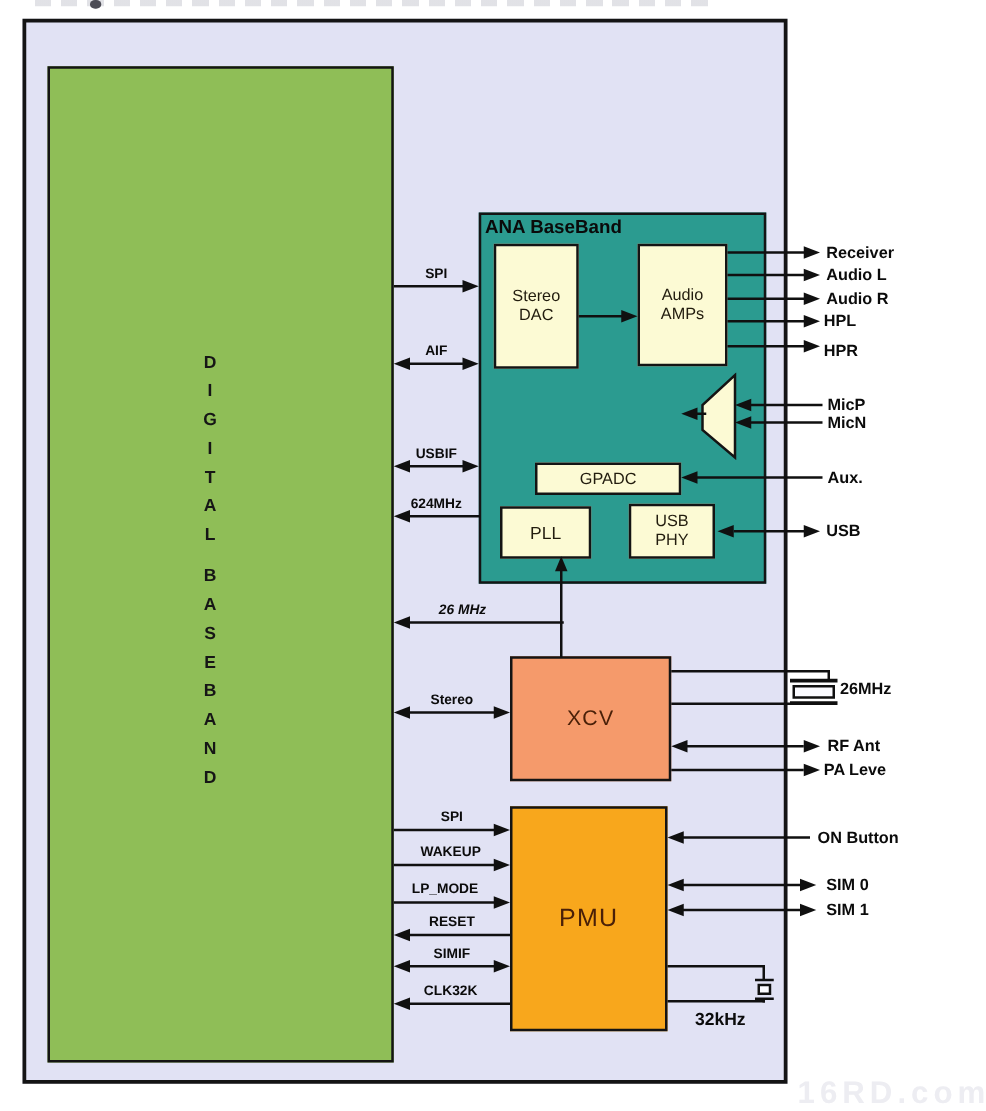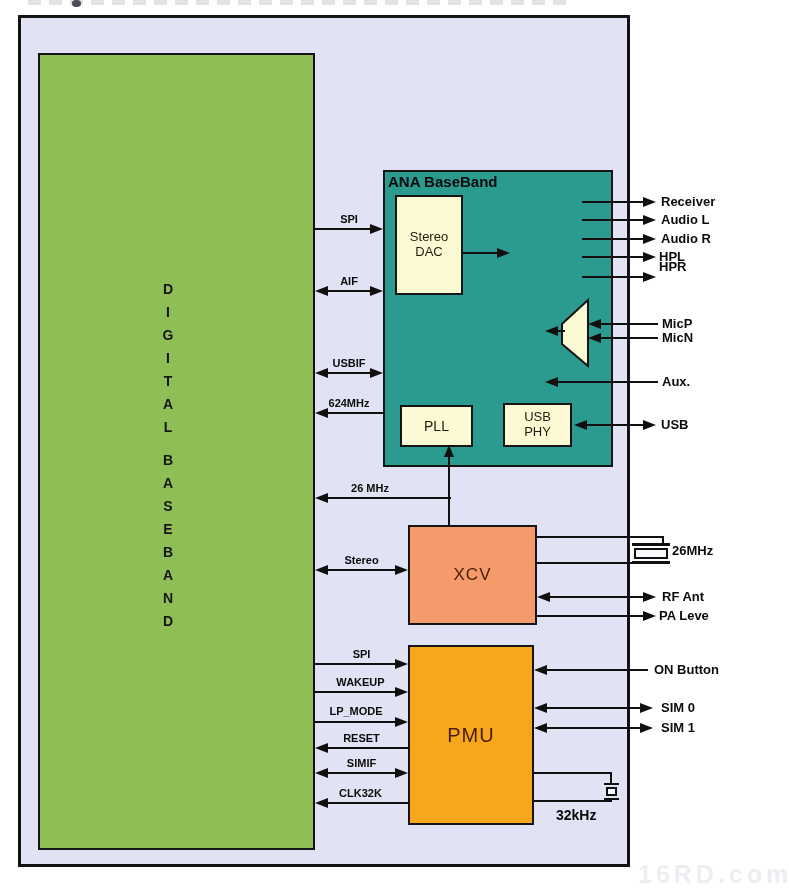--- a/index.html
+++ b/index.html
@@ -53,20 +53,23 @@
   <div class="blk" style="left:38px;top:53px;width:277px;height:797px;background:var(--green);"></div>
   <div class="vword" style="left:161px;top:281px;">DIGITAL</div>
   <div class="vword" style="left:161px;top:452px;">BASEBAND</div>
 
   
   <div class="blk" style="left:383px;top:170px;width:230px;height:297px;background:var(--teal);"></div>
   <div class="pl" style="left:388px;top:174px;font-size:15px;color:#0a0a0a;">ANA BaseBand</div>
 
   <div class="blk cream" style="left:395px;top:195px;width:68px;height:100px;">Stereo
 DAC</div>
+  <div class="blk cream" style="left:510px;top:195px;width:72px;height:98px;">Audio
+AMPs</div>
+  <div class="blk cream" style="left:428px;top:370px;width:117px;height:26px;">GPADC</div>
   <div class="blk cream" style="left:400px;top:405px;width:73px;height:42px;font-size:14px;">PLL</div>
   <div class="blk cream" style="left:503px;top:403px;width:69px;height:44px;">USB
 PHY</div>
 
   
   <div class="grp">
     <div class="ln" style="left:463px;top:252px;width:35px;"></div>
     <div class="ar arR" style="left:497px;top:248px;"></div>
   </div>
 
@@ -108,21 +111,21 @@
     <div class="ar arL" style="left:315px;top:368px;"></div>
     <div class="ln" style="left:327px;top:372px;width:44px;"></div>
     <div class="ar arR" style="left:370px;top:368px;"></div>
   </div>
   <div class="grp">
     <div class="sl" style="left:313px;top:398px;width:72px;">624MHz</div>
     <div class="ar arL" style="left:315px;top:408px;"></div>
     <div class="ln" style="left:327px;top:412px;width:57px;"></div>
   </div>
   <div class="grp">
-    <div class="sl" style="left:320px;top:483px;width:100px;">26 MHz</div>
+    <div class="sl" style="left:320px;top:483px;width:100px;font-style:italic;">26 MHz</div>
     <div class="ar arL" style="left:315px;top:493px;"></div>
     <div class="ln" style="left:327px;top:497px;width:124px;"></div>
   </div>
   <div class="grp">
     <div class="sl" style="left:315px;top:555px;width:93px;">Stereo</div>
     <div class="ar arL" style="left:315px;top:565px;"></div>
     <div class="ln" style="left:327px;top:569px;width:69px;"></div>
     <div class="ar arR" style="left:395px;top:565px;"></div>
   </div>
   <div class="grp">
@@ -174,21 +177,21 @@
     <div class="pl" style="left:661px;top:232px;">Audio R</div>
   </div>
   <div class="grp">
     <div class="ln" style="left:582px;top:256px;width:62px;"></div>
     <div class="ar arR" style="left:643px;top:252px;"></div>
     <div class="pl" style="left:659px;top:250px;">HPL</div>
   </div>
   <div class="grp">
     <div class="ln" style="left:582px;top:276px;width:62px;"></div>
     <div class="ar arR" style="left:643px;top:272px;"></div>
-    <div class="pl" style="left:659px;top:260px;">HPR</div>
+    <div class="pl" style="left:659px;top:274px;">HPR</div>
   </div>
   <div class="grp">
     <div class="ar arL" style="left:588px;top:319px;"></div>
     <div class="ln" style="left:600px;top:323px;width:58px;"></div>
     <div class="pl" style="left:662px;top:317px;">MicP</div>
   </div>
   <div class="grp">
     <div class="ar arL" style="left:588px;top:333px;"></div>
     <div class="ln" style="left:600px;top:337px;width:58px;"></div>
     <div class="pl" style="left:662px;top:331px;">MicN</div>

